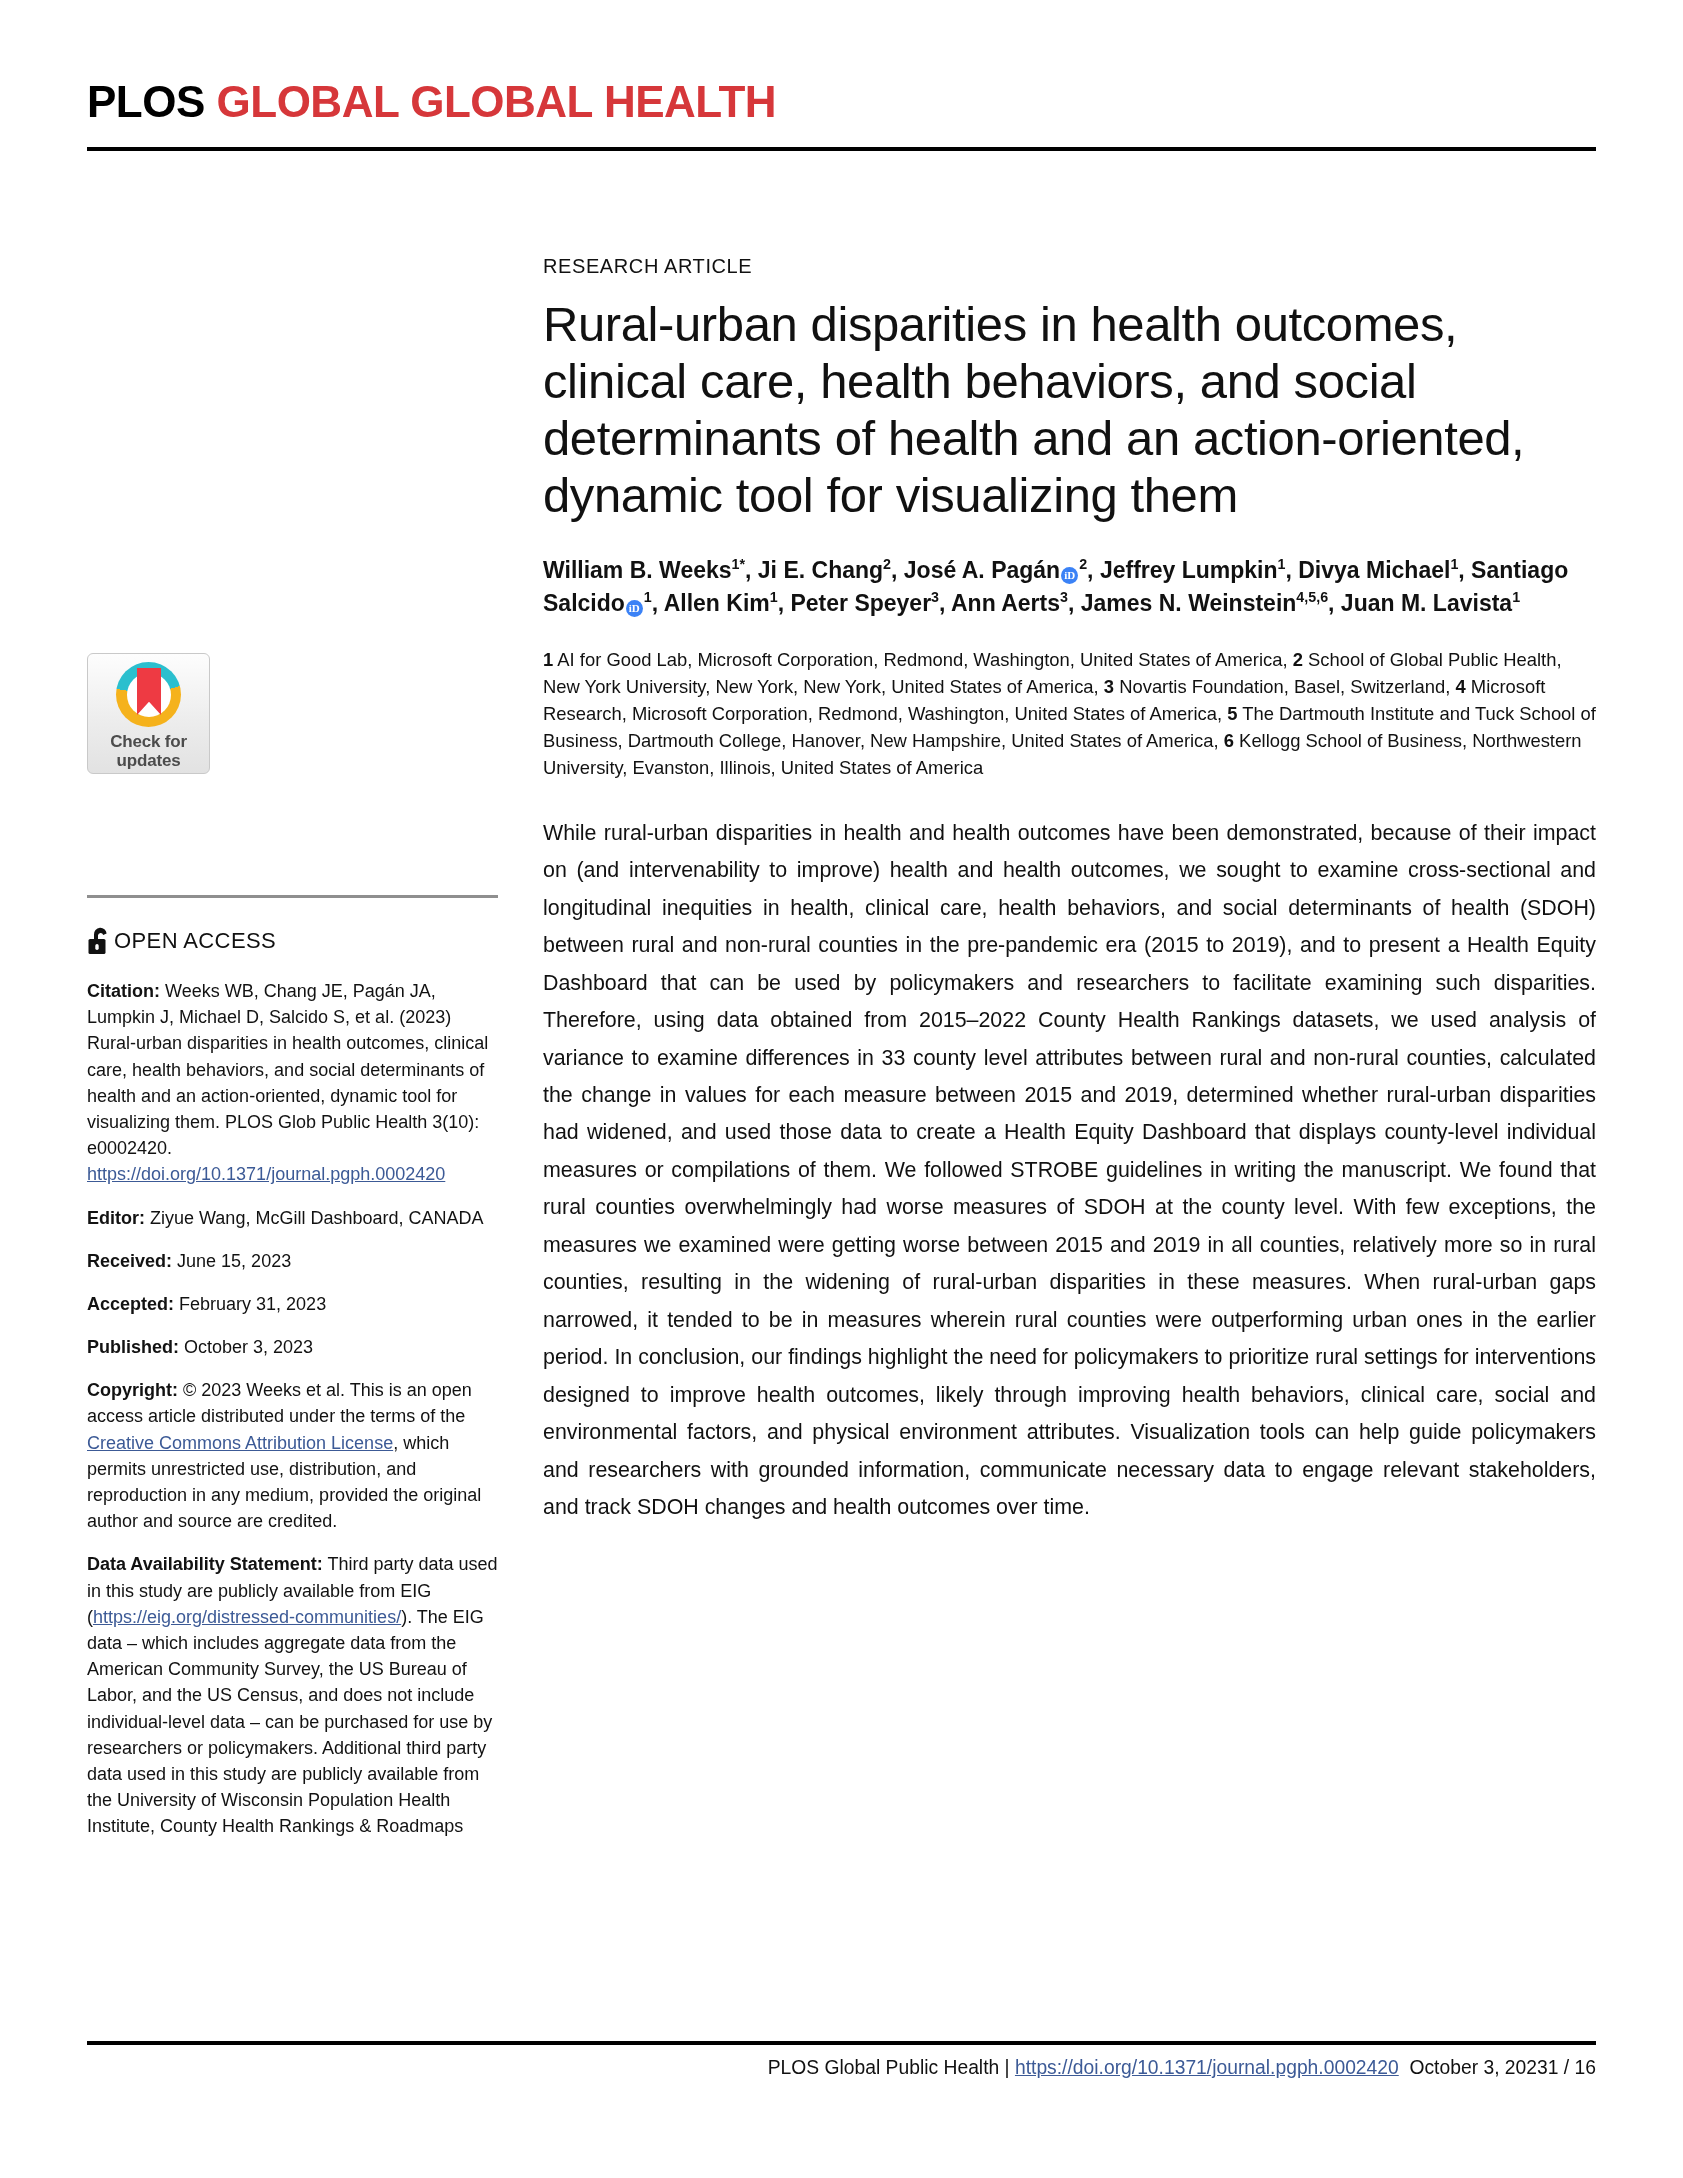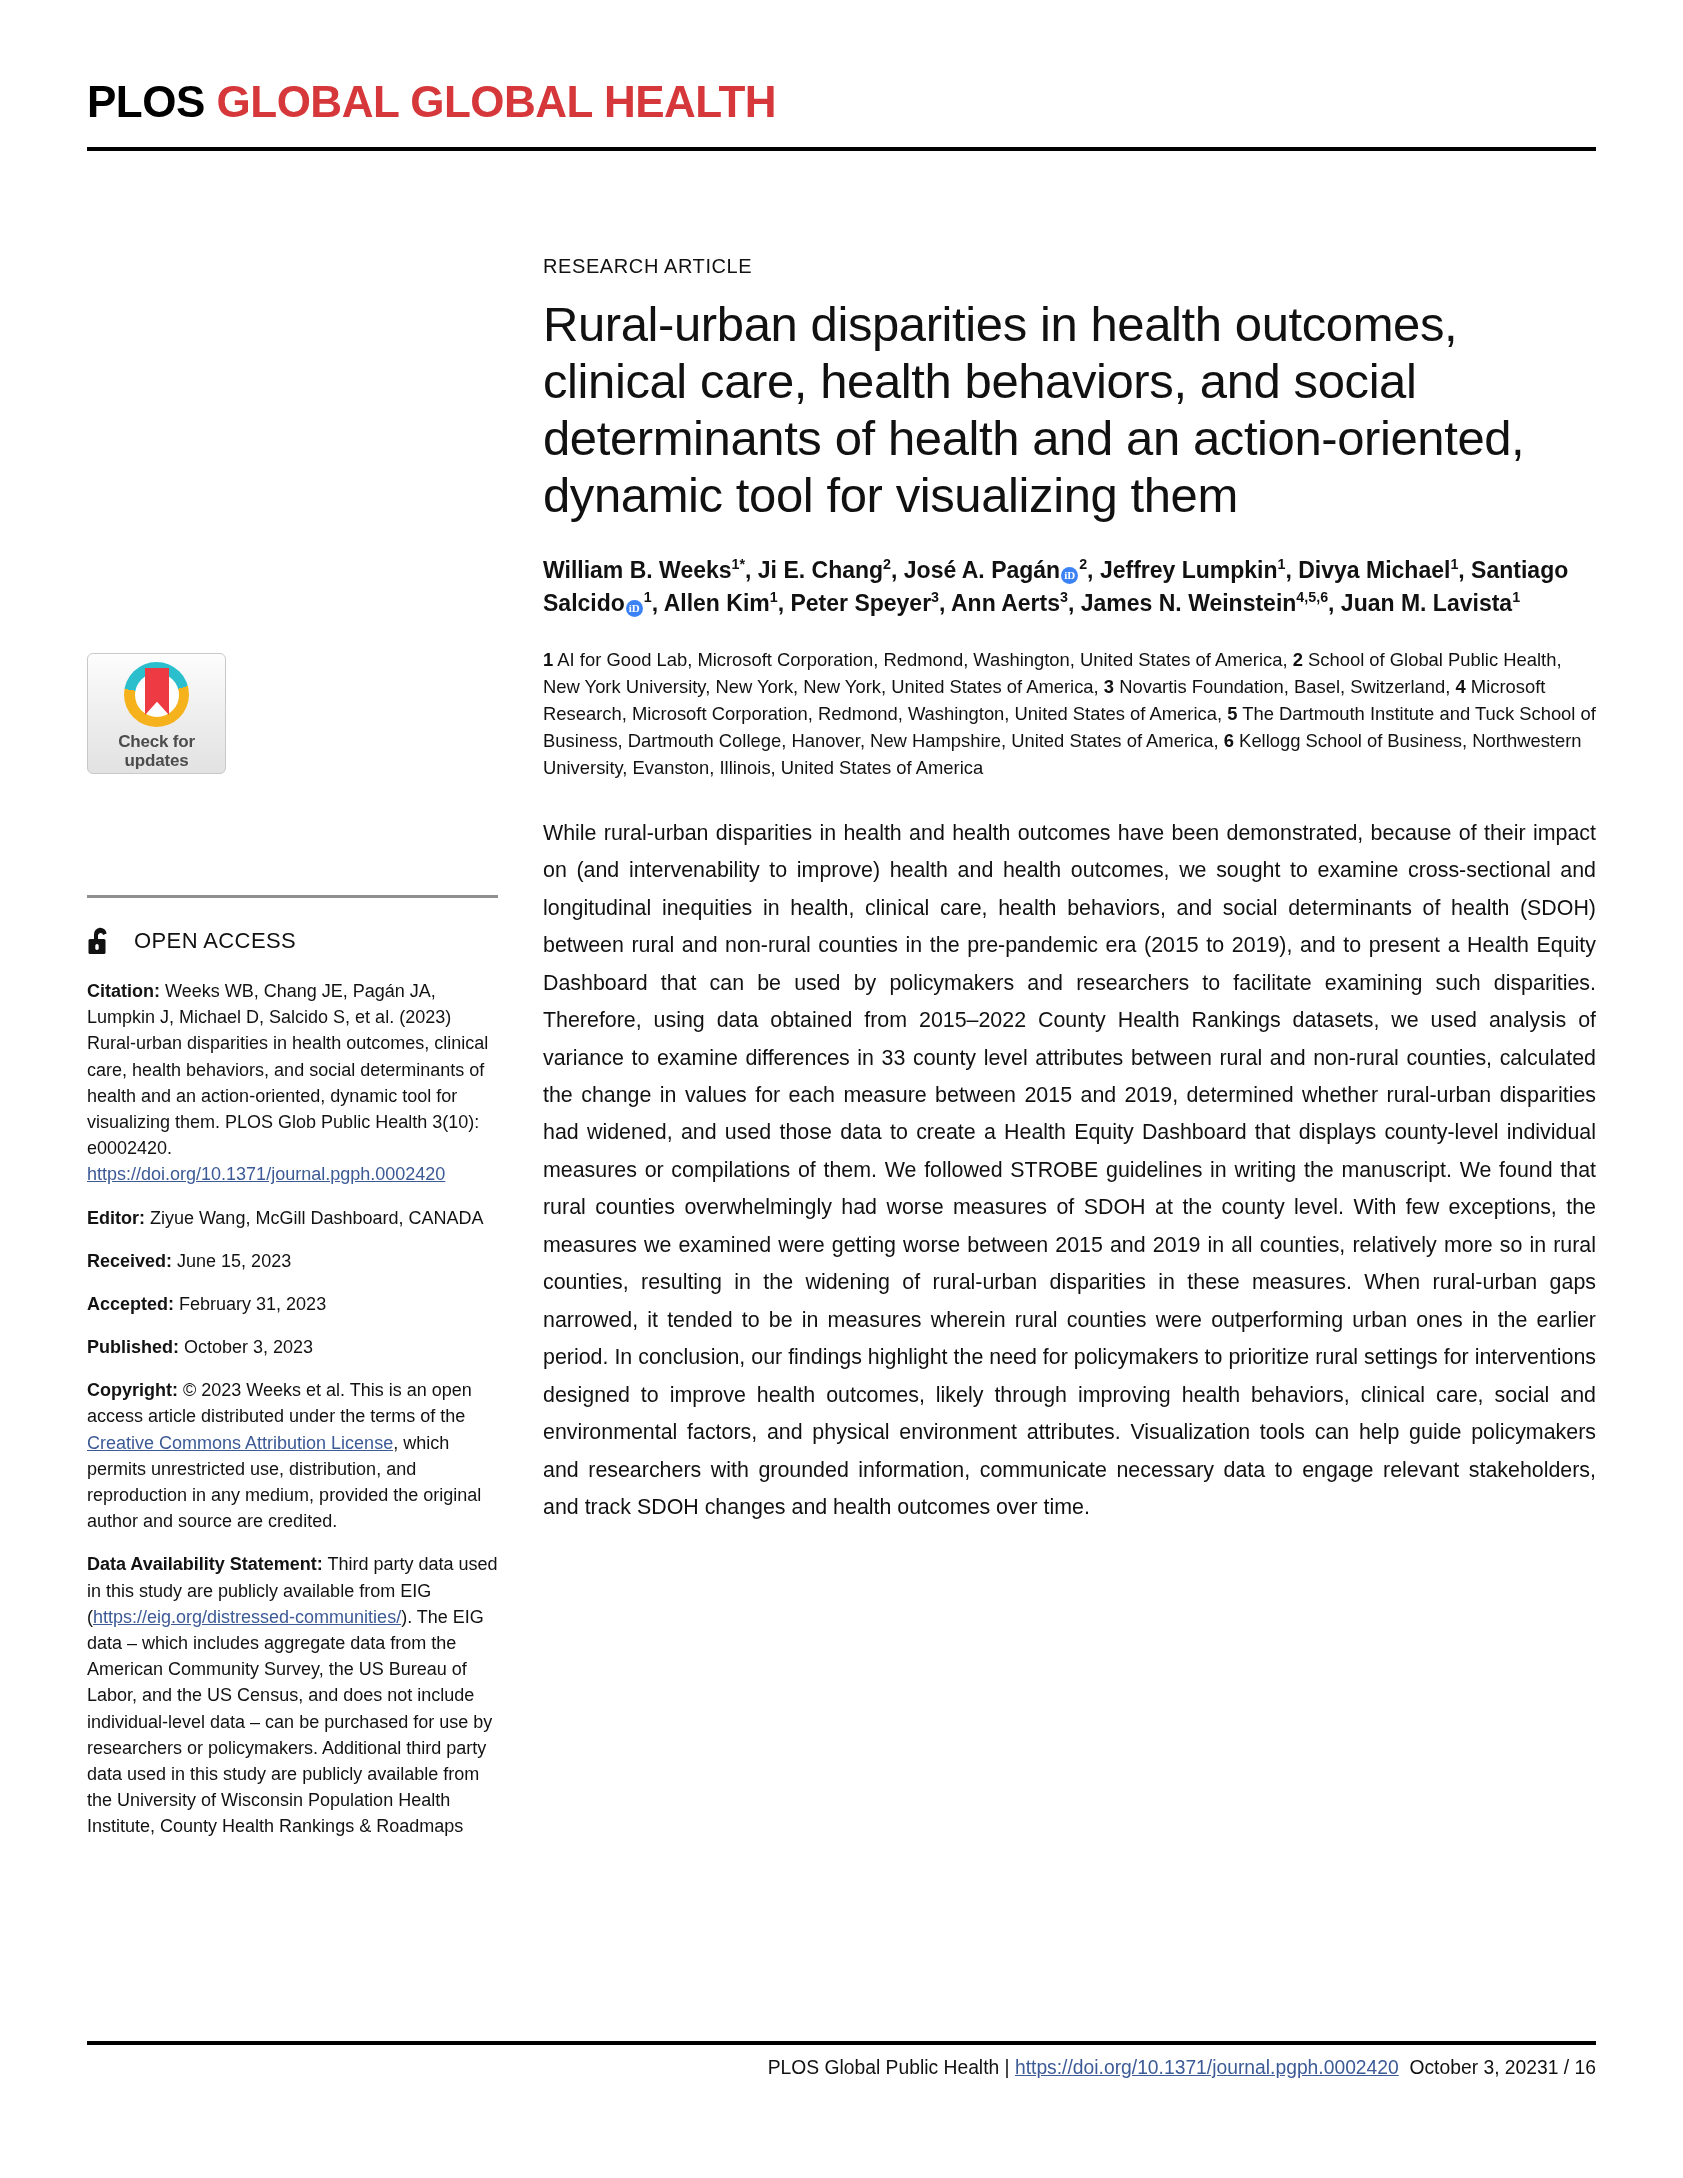--- a/index.html
+++ b/index.html
@@ -46,21 +46,21 @@
 
   
   .leftcol {
     position: absolute;
     left: 87px;
     top: 653px;
     width: 416px;
   }
 
   .crossmark {
-    width: 139px;
+    width: 123px;
     height: 121px;
     border: 1px solid #c9c9c9;
     border-radius: 6px;
     background: linear-gradient(180deg, #fdfdfd 0%, #ededed 55%, #e2e2e2 100%);
     box-sizing: border-box;
     position: relative;
     padding-top: 8px;
   }
   .cm-mark {
     width: 65px;
@@ -107,21 +107,21 @@
   .left-rule {
     width: 411px;
     height: 3px;
     background: #8f8f8f;
     margin: 121px 0 0 0;
   }
 
   .oa-row {
     display: flex;
     align-items: center;
-    gap: 21px;
+    gap: 1px;
     margin-top: 28px;
   }
   .oa-lock { width: 26px; height: 30px; display: block; }
   .oa-text {
     font-size: 22px;
     letter-spacing: 0.4px;
     color: #111;
   }
 
   .meta {

